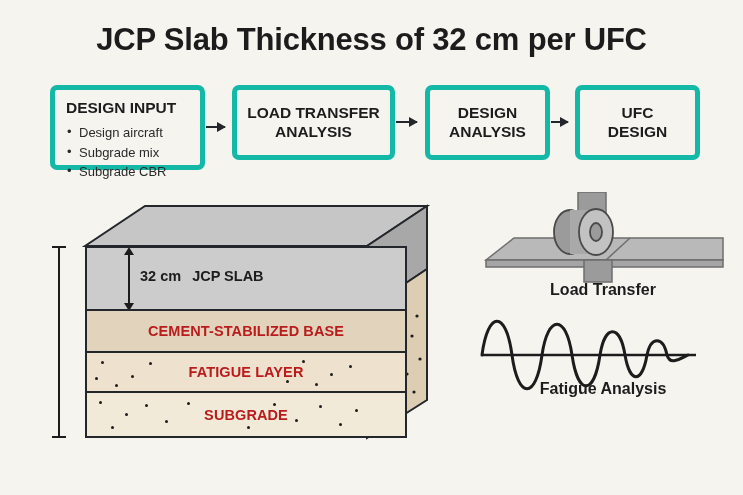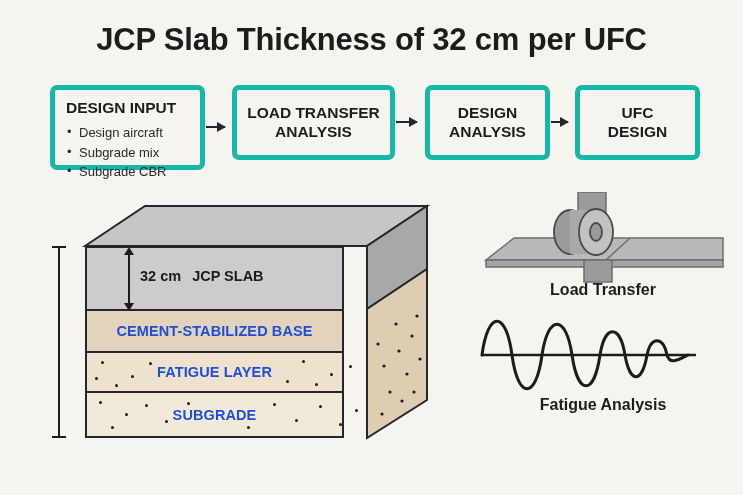--- a/index.html
+++ b/index.html
@@ -51,24 +51,24 @@
     border-bottom: 5px solid transparent;
   }
   .a1 { left: 206px; top: 126px; width: 19px; }
   .a2 { left: 396px; top: 121px; width: 21px; }
   .a3 { left: 551px; top: 121px; width: 17px; }
 
   
   .block { position: absolute; left: 52px; top: 196px; width: 400px; height: 254px; }
 
   .layer {
-    position: absolute; left: 33px; width: 259px;
+    position: absolute; left: 33px; width: 322px;
     border: 2px solid #23262b;
     display: flex; align-items: center; justify-content: center;
-    font-size: 14.5px; font-weight: bold; color: #1d4ed8;
+    font-size: 14.5px; font-weight: bold; color: #b91c1c;
     letter-spacing: 0.1px;
   }
   .layer.slab      { top: 50px;  height: 65px; background: #cccccc; }
   .layer.base      { top: 113px; height: 44px; background: #e2d3bc; }
   .layer.drain     { top: 155px; height: 42px; background: #eee1cd; }
   .layer.subgrade  { top: 195px; height: 47px; background: #f2ead9; }
 
   .lbl-slab { position: absolute; left: 88px; top: 72px; font-size: 14.5px;
               font-weight: bold; color: #1c1c1c; white-space: nowrap; }
   .lbl-slab .num { margin-right: 11px; }
@@ -93,21 +93,21 @@
 
   
   .illus { position: absolute; }
   .illus-cap {
     position: absolute; text-align: center; width: 100%;
     font-size: 16px; font-weight: bold; color: #1c1c1c;
   }
   .load-illus { left: 478px; top: 192px; width: 250px; height: 105px; }
   .load-cap   { left: 478px; top: 281px; width: 250px; }
   .fat-illus  { left: 478px; top: 312px; width: 250px; height: 85px; }
-  .fat-cap    { left: 478px; top: 396px; width: 250px; }
+  .fat-cap    { left: 478px; top: 380px; width: 250px; }
 </style>
 </head>
 <body>
 
 <div id="root">
 
   <div class="title">JCP Slab Thickness of 32 cm per UFC</div>
 
   <div class="flow-box b1">
     <div class="box-head">DESIGN INPUT</div>

